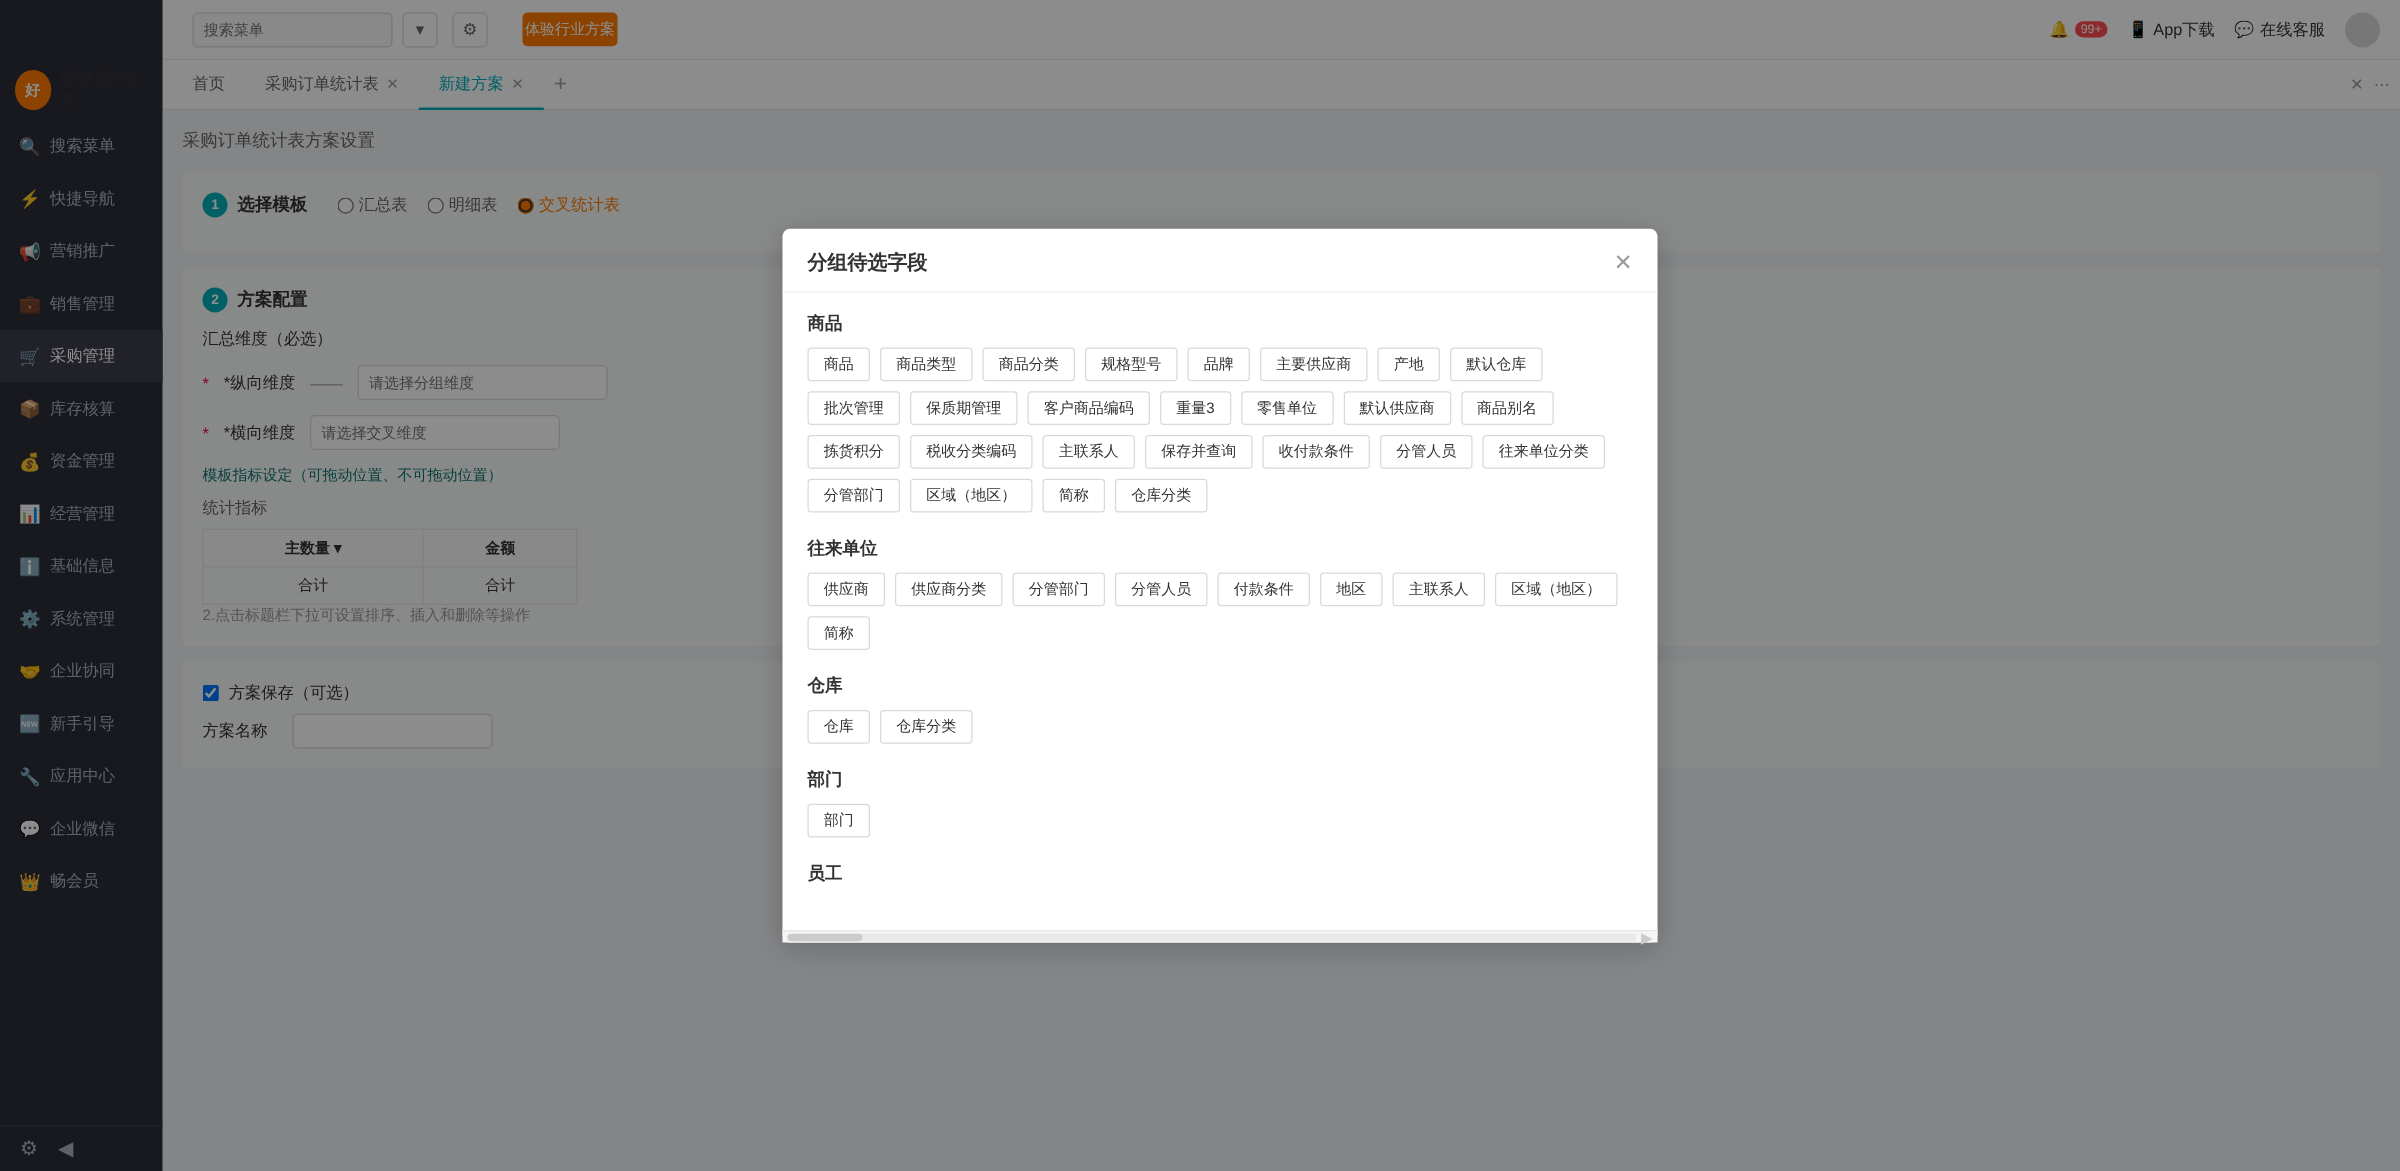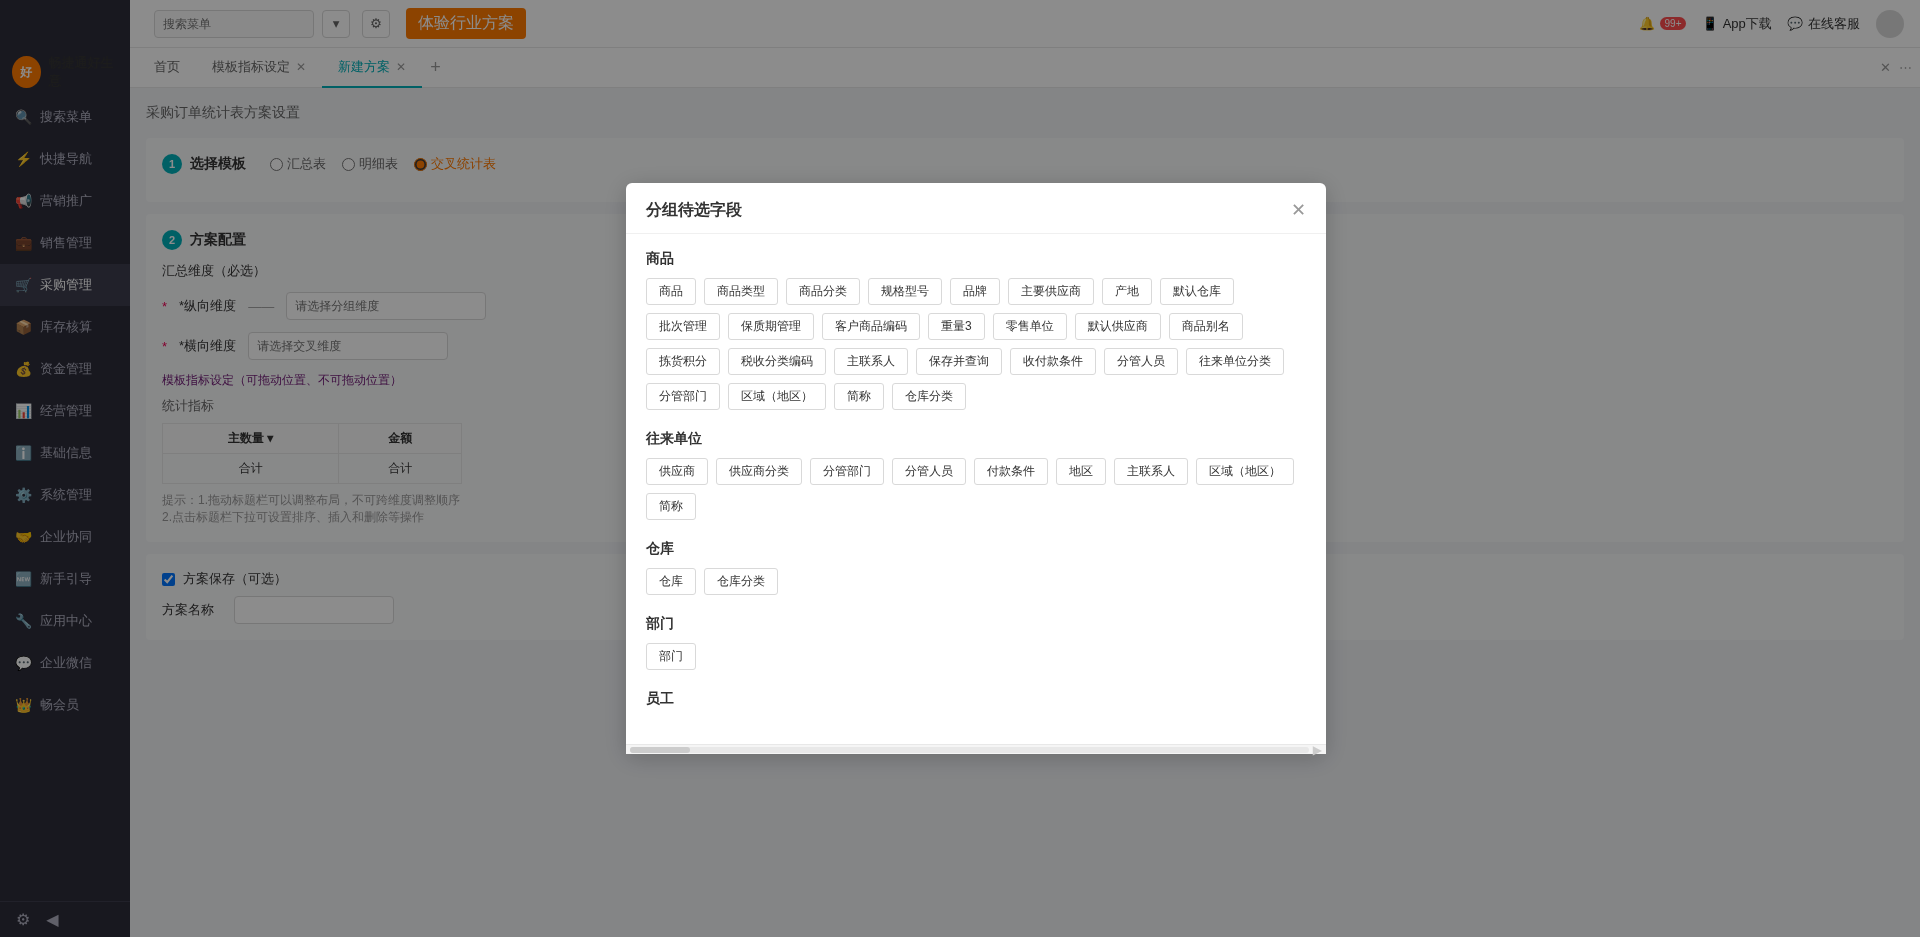--- a/index.html
+++ b/index.html
@@ -43,22 +43,22 @@
     .gear-btn {
       width: 28px; height: 28px;
       border: 1px solid #d9d9d9; border-radius: 4px;
       background: #fff; cursor: pointer;
       display: flex; align-items: center; justify-content: center; color: #666;
       margin-left: 4px;
     }
     .trial-btn {
       background: #ff7a00; color: white;
       border: none; border-radius: 4px;
-      padding: 5px 12px; cursor: pointer; font-size: 16px;
-      margin-left: 8px;
+      padding: 5px 2px; cursor: pointer; font-size: 12px;
+      margin-left: 20px;
     }
     .header-right {
       margin-left: auto;
       display: flex; align-items: center; gap: 16px;
     }
     .header-right-item {
       display: flex; align-items: center; gap: 4px;
       font-size: 13px; color: #333; cursor: pointer;
     }
     .badge {
@@ -314,21 +314,21 @@
     </div>
     <div class="avatar"></div>
   </div>
 </div>
 
 <div class="tab-bar">
   <div class="tab-item">
     <span>首页</span>
   </div>
   <div class="tab-item">
-    <span>模板指标设定</span>
+    <span>采购订单统计表</span>
     <span class="tab-close">✕</span>
   </div>
   <div class="tab-item active">
     <span>新建方案</span>
     <span class="tab-close">✕</span>
   </div>
   <span class="tab-add">+</span>
   <div style="margin-left:auto; display:flex; gap:8px; align-items:center;">
     <span style="cursor:pointer; color:#999;">✕</span>
     <span style="cursor:pointer; color:#999;">⋯</span>
@@ -369,39 +369,38 @@
       <span style="color:#e05;">*</span>
       <span style="color:#333;">*纵向维度</span>
       <span style="color:#999;">——</span>
       <input type="text" style="width: 200px; height: 28px; border: 1px solid rgb(217, 217, 217); border-radius: 4px; padding: 0px 8px; font-size: 12px;" placeholder="请选择分组维度">
     </div>
     <div style="display:flex; align-items:center; gap:12px; margin-bottom:12px;">
       <span style="color:#e05;">*</span>
       <span style="color:#333;">*横向维度</span>
       <input type="text" style="width: 200px; height: 28px; border: 1px solid rgb(217, 217, 217); border-radius: 4px; padding: 0px 8px; font-size: 12px;" placeholder="请选择交叉维度">
     </div>
-    <div style="font-size:12px; color:#701a75; margin-bottom:8px;">模板指标设定（可拖动位置、不可拖动位置）</div>
+    <div style="font-size:12px; color:#0f766e; margin-bottom:8px;">模板指标设定（可拖动位置、不可拖动位置）</div>
     <div style="margin-bottom:8px; font-size:13px; color:#666;">统计指标</div>
     <table style="border-collapse:collapse; width:300px;">
       <thead>
         <tr>
           <th style="border:1px solid #e8e8e8; padding:6px 12px; background:#fafafa; font-size:12px;">
             <span>主数量</span> ▾
           </th>
           <th style="border:1px solid #e8e8e8; padding:6px 12px; background:#fafafa; font-size:12px;">金额</th>
         </tr>
       </thead>
       <tbody>
         <tr>
           <td style="border:1px solid #e8e8e8; padding:6px 12px; font-size:12px; text-align:center;">合计</td>
           <td style="border:1px solid #e8e8e8; padding:6px 12px; font-size:12px; text-align:center;">合计</td>
         </tr>
       </tbody>
     </table>
-    <div style="margin-top:8px; font-size:12px; color:#999;">提示：1.拖动标题栏可以调整布局，不可跨维度调整顺序</div>
     <div style="font-size:12px; color:#999;">2.点击标题栏下拉可设置排序、插入和删除等操作</div>
   </div>
 
   <div class="bg-section">
     <div style="display:flex; align-items:center; gap:8px; margin-bottom:8px;">
       <input type="checkbox" checked="" style="">
       <span>方案保存（可选）</span>
     </div>
     <div style="display:flex; align-items:center; gap:20px;">
       <span style="color:#333;">方案名称</span>

